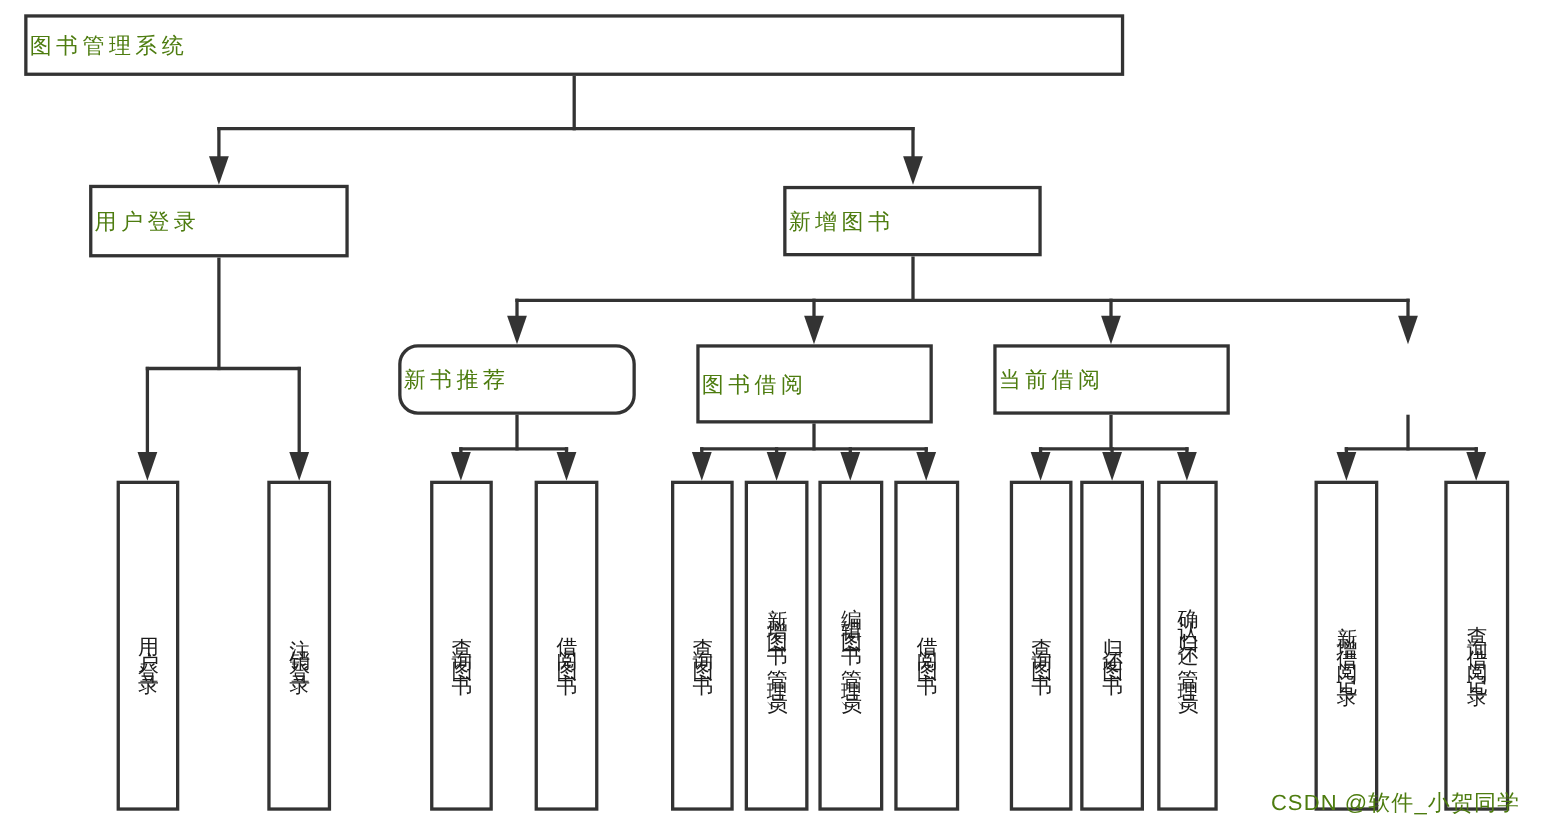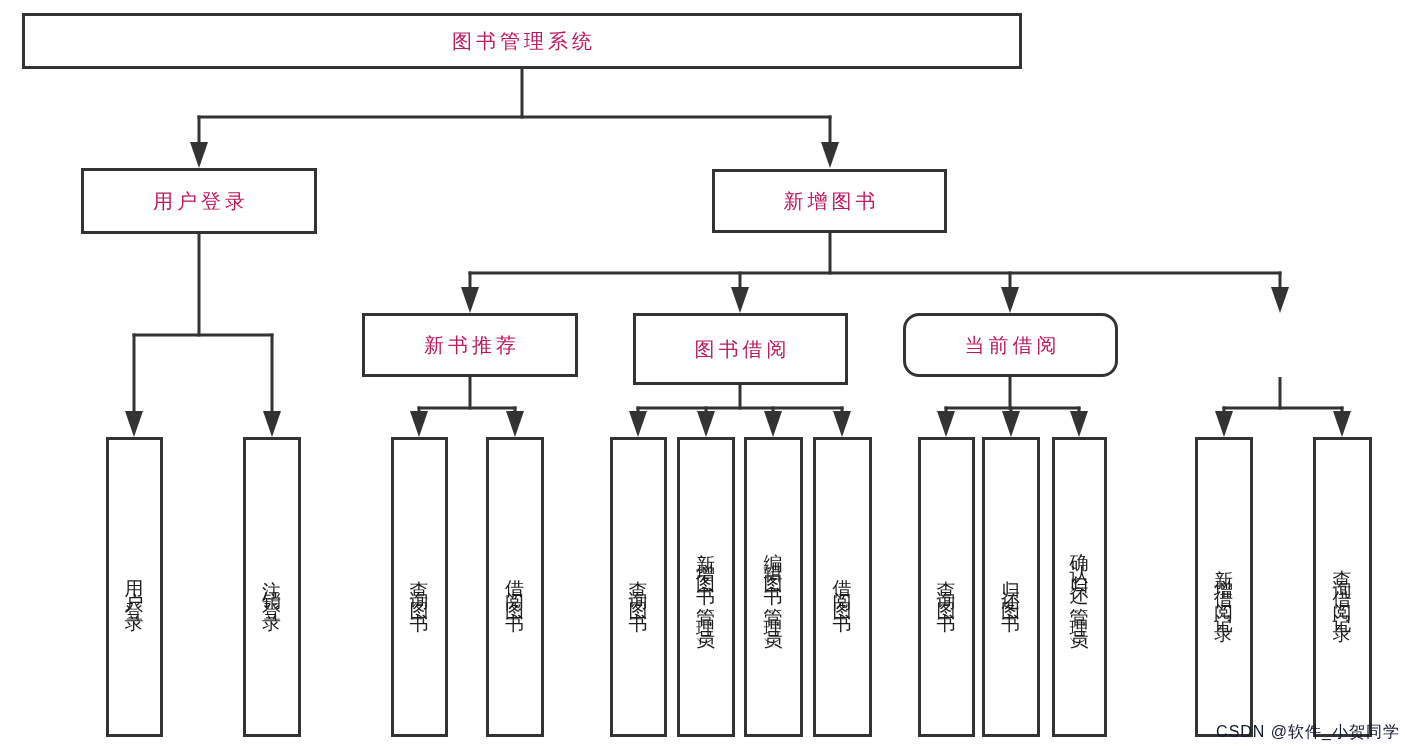--- a/index.html
+++ b/index.html
@@ -12,22 +12,22 @@
     overflow: hidden;
   }
   svg.wires { position: absolute; left: 0; top: 0; width: 1405px; height: 747px; }
   .box {
     position: absolute;
     box-sizing: border-box;
     border: 3px solid #333333;
     background: #ffffff;
     display: flex;
     align-items: center;
-    justify-content: center;
-    color: #be185d;
+    justify-content: flex-start;
+    color: #4d7c0f;
     font-size: 20px;
     letter-spacing: 4px;
     white-space: nowrap;
     font-family: Liberation Serif, serif;
   }
   .box .hlabel { transform: translateX(2px); }
   .vbox {
     position: absolute;
     box-sizing: border-box;
     border: 3px solid #333333;
@@ -40,24 +40,24 @@
   .vbox .vtext {
     writing-mode: vertical-rl;
     text-orientation: mixed;
     font-size: 19px;
     line-height: 1;
     letter-spacing: 11px;
     white-space: nowrap;
   }
   .watermark {
     position: absolute;
-    right: 5px;
+    right: 23px;
     bottom: 4px;
-    font-size: 16px;
-    color: #0f172a;
+    font-size: 20px;
+    color: #4d7c0f;
     letter-spacing: 1px;
   }
 </style>
 </head>
 <body>
 
 <div class="stage">
 
   <svg class="wires" viewBox="0 0 1405 747" aria-hidden="true">
     <g stroke="#333333" stroke-width="3" fill="none">
@@ -129,27 +129,27 @@
     <span class="hlabel">图书管理系统</span>
   </div>
 
   <div class="box" style="left:81px; top:168px; width:236px; height:66px;">
     <span class="hlabel">用户登录</span>
   </div>
   <div class="box" style="left:712px; top:169px; width:235px; height:64px;">
     <span class="hlabel">新增图书</span>
   </div>
 
-  <div class="box" style="left:362px; top:313px; width:216px; height:64px;">
+  <div class="box" style="left:362px; top:313px; width:216px; height:64px;border-radius:18px;">
     <span class="hlabel">新书推荐</span>
   </div>
   <div class="box" style="left:633px; top:313px; width:215px; height:72px;">
     <span class="hlabel">图书借阅</span>
   </div>
-  <div class="box" style="left:903px; top:313px; width:215px; height:64px;border-radius:16px;">
+  <div class="box" style="left:903px; top:313px; width:215px; height:64px;">
     <span class="hlabel">当前借阅</span>
   </div>
 
   <div class="vbox" style="left:106px; top:437px; width:57px; height:300px;">
     <span class="vtext">用户登录</span>
   </div>
   <div class="vbox" style="left:243px; top:437px; width:58px; height:300px;">
     <span class="vtext">注销登录</span>
   </div>
 

